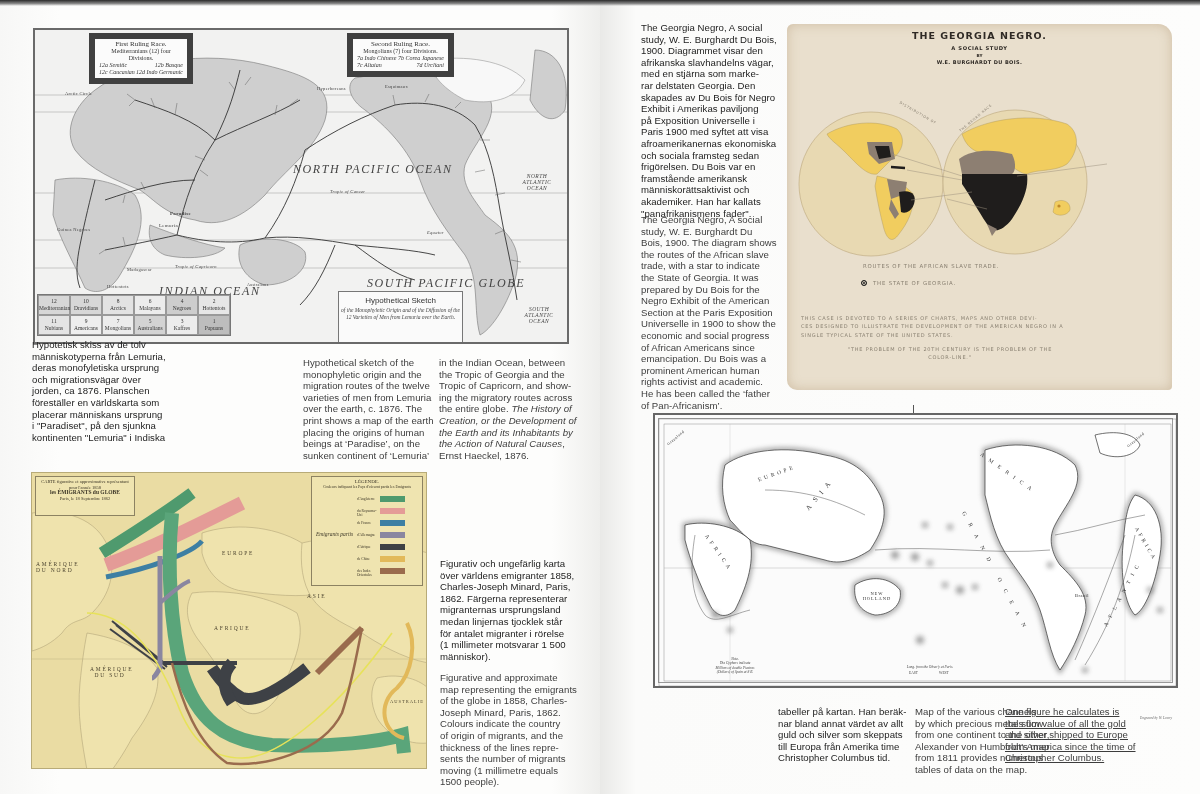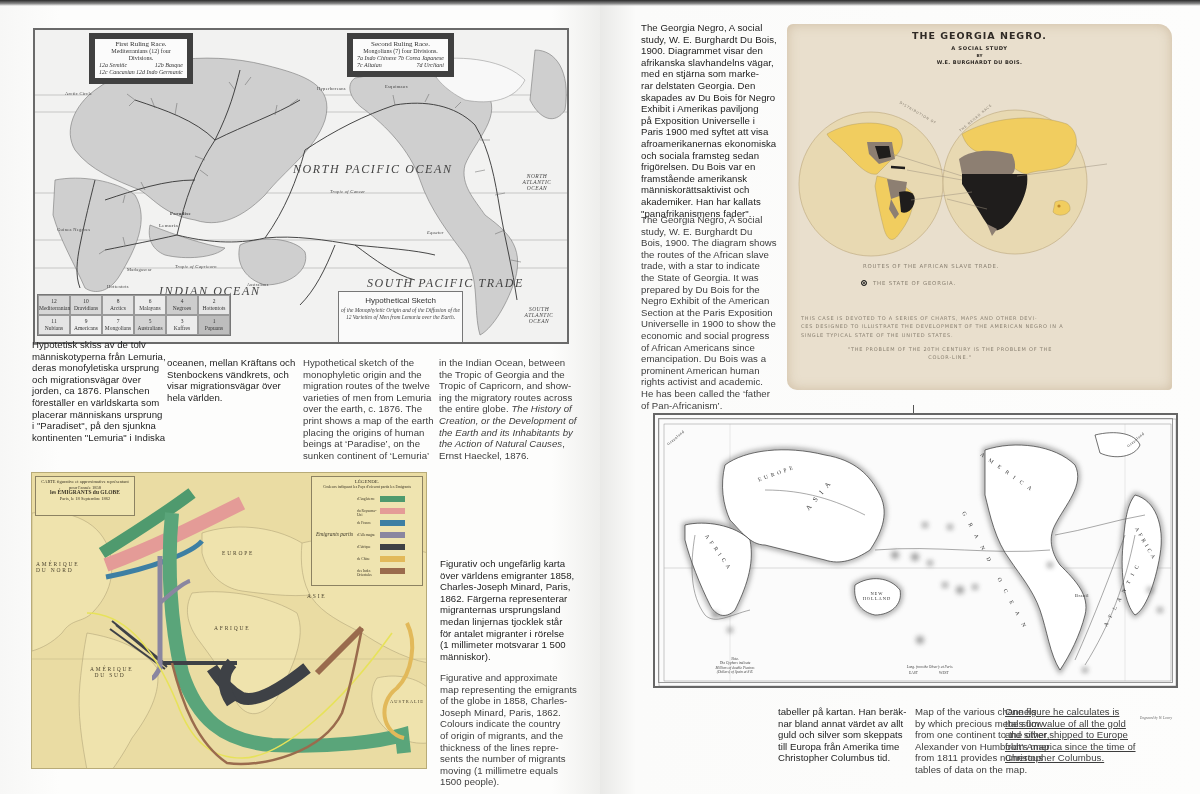--- a/index.html
+++ b/index.html
@@ -124,21 +124,21 @@
         <span>7a Indo Chinese</span>
         <span>7b Corea Japanese</span>
       </div>
       <div style="display:flex; justify-content:space-between; font-style:italic;">
         <span>7c Altaian</span>
         <span>7d Urcliani</span>
       </div>
     </div>
 
     <div class="hk-ocean" style="left:258px; top:132px;">NORTH PACIFIC OCEAN</div>
-    <div class="hk-ocean" style="left:332px; top:246px;">SOUTH PACIFIC TRADE</div>
+    <div class="hk-ocean" style="left:332px; top:246px;">SOUTH PACIFIC GLOBE</div>
     <div class="hk-ocean" style="left:124px; top:254px;">INDIAN OCEAN</div>
     <div class="hk-ocean" style="left:482px; top:143px; width:40px; font-size:5.5px; letter-spacing:0.5px; text-align:center;">NORTH ATLANTIC OCEAN</div>
     <div class="hk-ocean" style="left:484px; top:276px; width:40px; font-size:5.5px; letter-spacing:0.5px; text-align:center;">SOUTH ATLANTIC OCEAN</div>
     <div class="hk-ocean" style="left:124px; top:193px; font-size:5px; letter-spacing:0.3px; font-style:normal;">Lemuria</div>
     <div class="hk-ocean" style="left:135px; top:181px; font-size:5px; letter-spacing:0.3px; font-style:normal; font-weight:bold;">Paradise</div>
     <div class="hk-ocean" style="left:295px; top:159px; font-size:4.5px; letter-spacing:0.3px;">Tropic of Cancer</div>
     <div class="hk-ocean" style="left:140px; top:234px; font-size:4.5px; letter-spacing:0.3px;">Tropic of Capricorn</div>
     <div class="hk-ocean" style="left:30px; top:61px; font-size:4.5px; letter-spacing:0.3px; font-style:normal;">Arctic Circle</div>
     <div class="hk-ocean" style="left:282px; top:56px; font-size:4.5px; letter-spacing:0.3px; font-style:normal;">Hyperboreans</div>
     <div class="hk-ocean" style="left:350px; top:54px; font-size:4.5px; letter-spacing:0.3px; font-style:normal;">Esquimaux</div>
@@ -207,24 +207,20 @@
 
   <div class="caption" style="left:32px; top:339px; width:140px;">Hypotetisk skiss av de tolv
 människotyperna från Lemuria,
 deras monofyletiska ursprung
 och migrationsvägar över
 jorden, ca 1876. Planschen
 föreställer en världskarta som
 placerar människans ursprung
 i "Paradiset", på den sjunkna
 kontinenten "Lemuria" i Indiska</div>
-  <div class="caption" style="left:167px; top:357px; width:135px;">oceanen, mellan Kräftans och
-Stenbockens vändkrets, och
-visar migrationsvägar över
- hela världen.</div>
   <div class="caption en" style="left:303px; top:357px; width:138px;">Hypothetical sketch of the
 monophyletic origin and the
 migration routes of the twelve
 varieties of men from Lemuria
 over the earth, c. 1876. The
 print shows a map of the earth
 placing the origins of human
 beings at ‘Paradise’, on the
 sunken continent of ‘Lemuria’</div>
   <div class="caption en" style="left:439px; top:357px; width:140px;"><span>in the Indian Ocean, between

